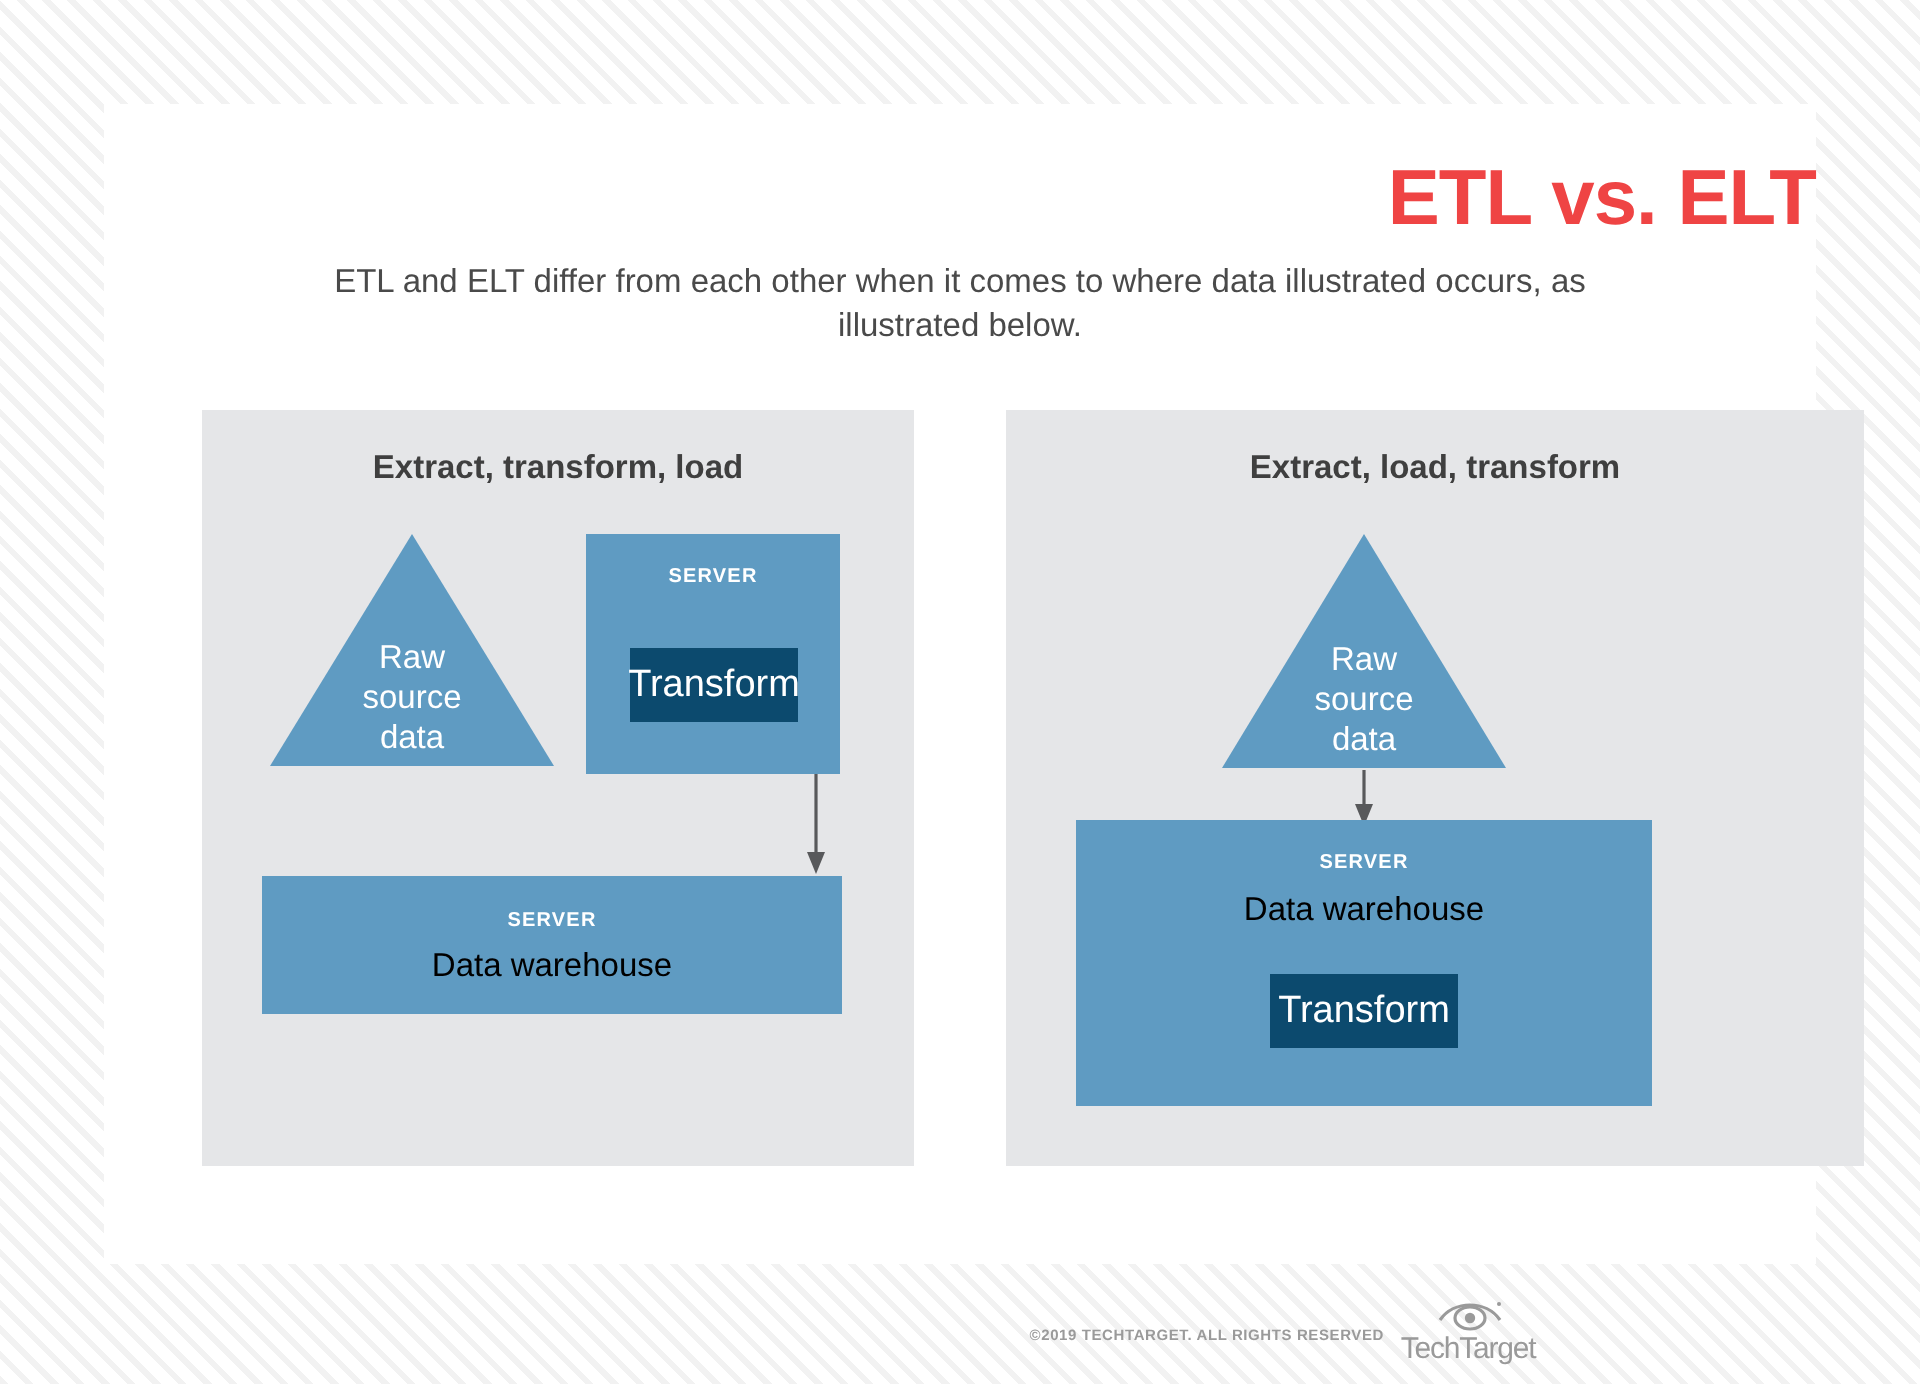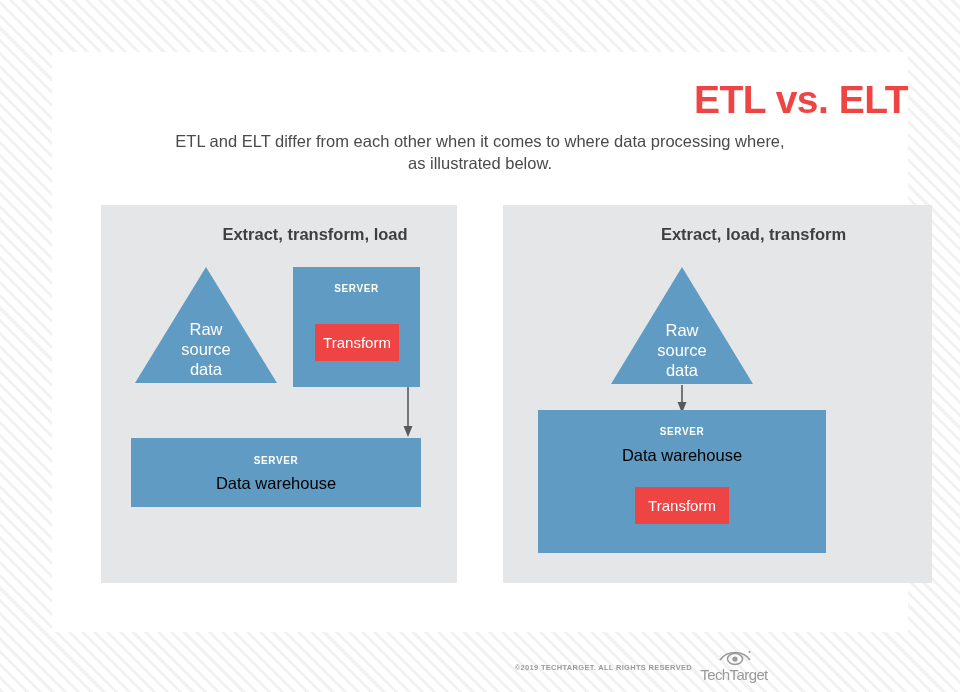--- a/index.html
+++ b/index.html
@@ -67,36 +67,35 @@
 
   .panel-heading {
     position: absolute;
     top: 20px;
     left: 0;
     width: 100%;
     text-align: center;
     font-size: 16.5px;
     font-weight: bold;
     color: #3f3f3f;
-    margin-left: 36px;
   }
 
   
   .blue-box {
     position: absolute;
     background: #5f9bc2;
   }
   .inner-box {
     position: absolute;
-    background: #ef4444;
+    background: #0c4a6e;
     display: flex;
     align-items: center;
     justify-content: center;
     color: #ffffff;
-    font-size: 15px;
+    font-size: 19px;
   }
   .server-label {
     color: #ffffff;
     font-size: 10px;
     font-weight: bold;
     letter-spacing: 0.6px;
     text-align: center;
   }
   .box-sub {
     color: #000000;
@@ -158,21 +157,21 @@
 </style>
 </head>
 <body>
 
 <div id="page-bg"></div>
 
 <div id="card">
 
   <div id="title">ETL vs. ELT</div>
 
-  <div id="subtitle">ETL and ELT differ from each other when it comes to where data processing where, as illustrated below.</div>
+  <div id="subtitle">ETL and ELT differ from each other when it comes to where data illustrated occurs, as illustrated below.</div>
 
   <div class="panel" id="panel-left">
 
     <div class="panel-heading">Extract, transform, load</div>
 
     <div class="triangle-wrap" style="left:34px; top:62px; width:142px; height:116px;">
       <svg width="142" height="116" viewBox="0 0 142 116" aria-hidden="true">
         <polygon points="71,0 142,116 0,116" fill="#5f9bc2"></polygon>
       </svg>
       <div class="tri-text" style="left:0; top:52px; width:142px;">Raw

